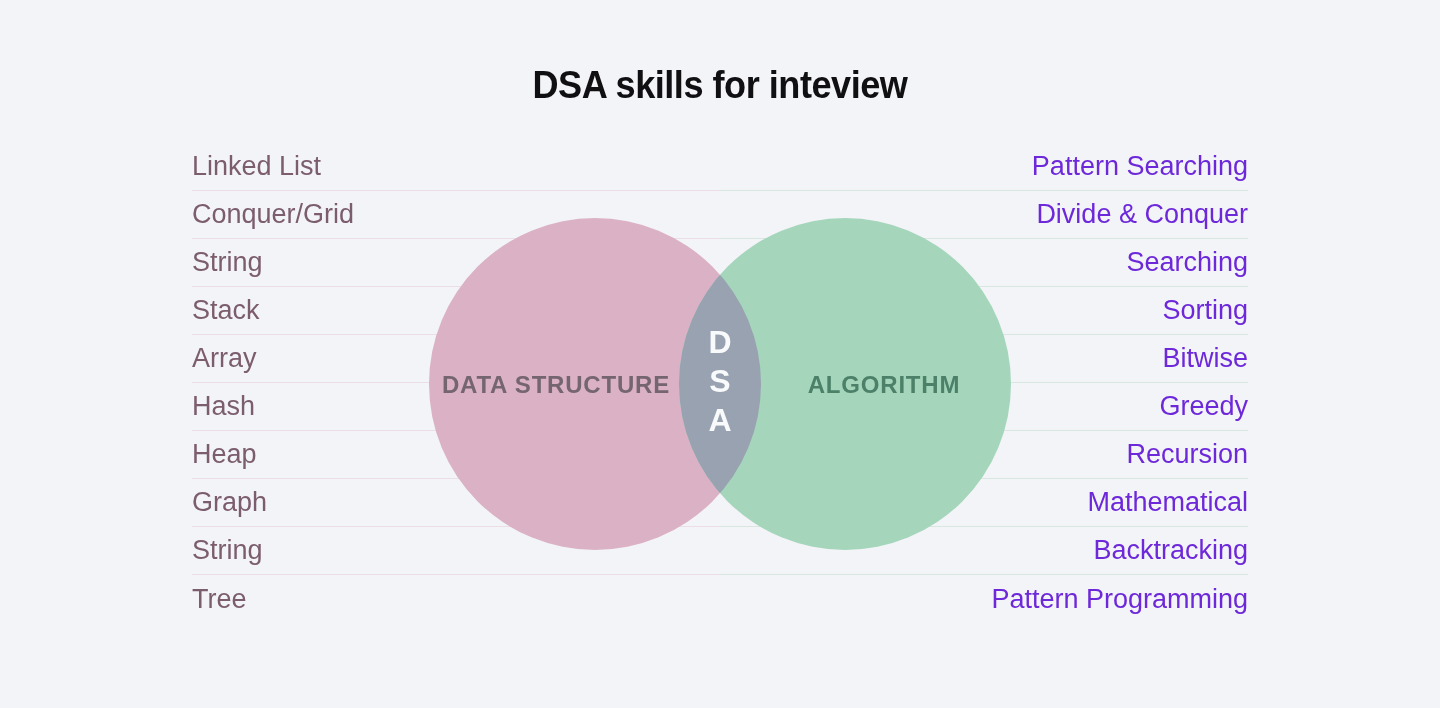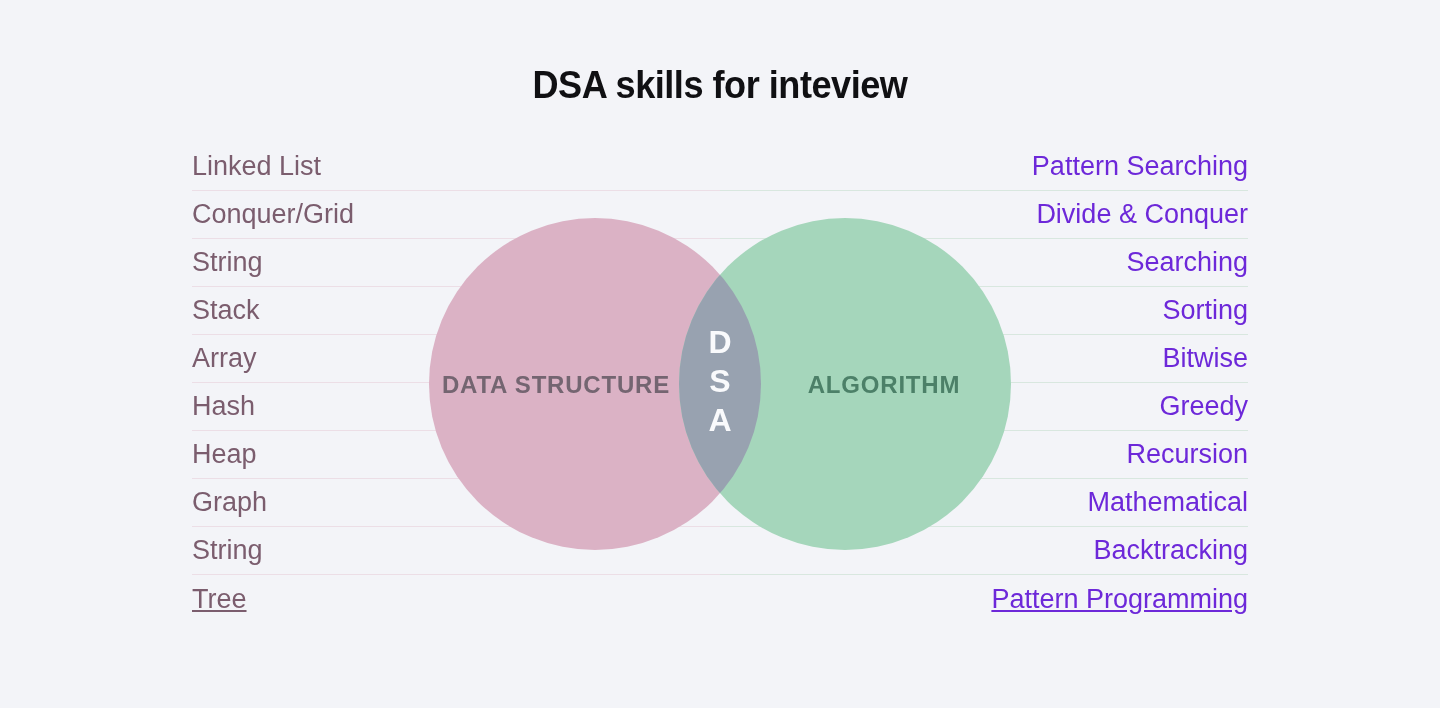--- a/index.html
+++ b/index.html
@@ -45,21 +45,21 @@
   .cell.left {
     color: #7b5d6e;
     border-bottom: 1.5px solid #ecdee6;
     justify-content: flex-start;
   }
   .cell.right {
     color: #6d28d9;
     border-bottom: 1.5px solid #d8e7df;
     justify-content: flex-end;
   }
-  .row:last-child .cell { border-bottom: none; text-decoration: underline; }
+  .row:last-child .cell { border-bottom: none; }
 
   .venn {
     position: absolute;
     inset: 0;
     z-index: 2;
     pointer-events: none;
   }
   .venn text { font-family: "Liberation Sans", sans-serif; }
   .circle-label {
     font-size: 24px;

